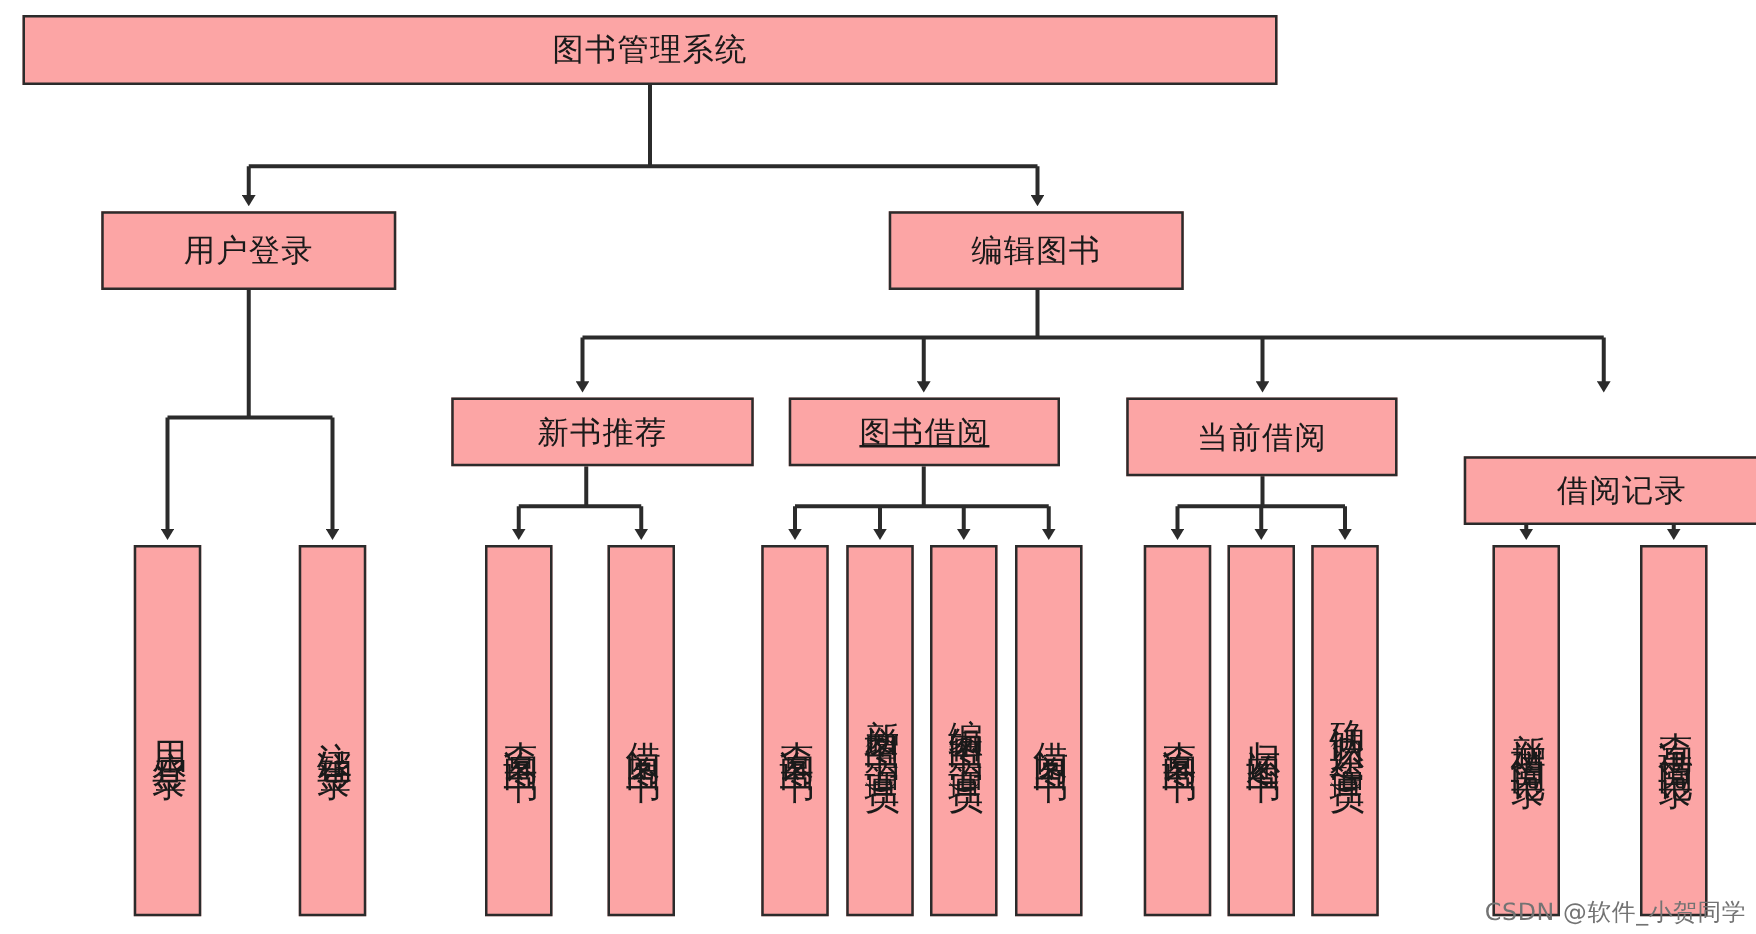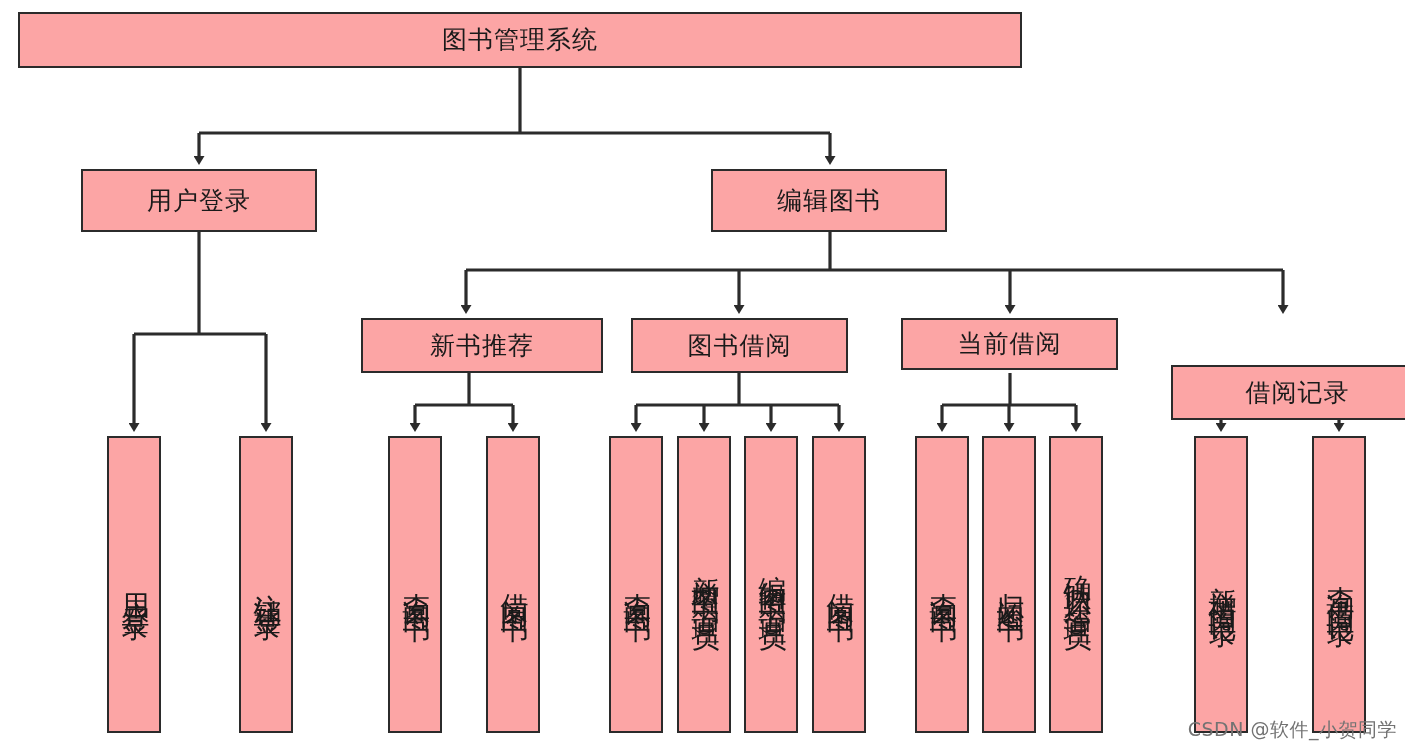--- a/index.html
+++ b/index.html
@@ -129,25 +129,25 @@
   </div>
 
   <div class="node horiz" id="n-book-manage" style="left:711px;top:169px;width:236px;height:63px;">
     <span class="lbl">编辑图书</span>
   </div>
 
   <div class="node horiz" id="n-new-book" style="left:361px;top:318px;width:242px;height:55px;">
     <span class="lbl">新书推荐</span>
   </div>
 
-  <div class="node horiz" id="n-book-borrow" style="left:631px;top:318px;width:217px;height:55px;">
+  <div class="node horiz" id="n-book-borrow" style="left:631px;top:318px;width:217px;height:55px;text-decoration:underline;">
     <span class="lbl">图书借阅</span>
   </div>
 
-  <div class="node horiz" id="n-current-borrow" style="left:901px;top:318px;width:217px;height:52px;">
+  <div class="node horiz" id="n-current-borrow" style="left:901px;top:318px;width:217px;height:63px;">
     <span class="lbl">当前借阅</span>
   </div>
 
   <div class="node horiz" id="n-borrow-record" style="left:1171px;top:318px;width:253px;height:55px;margin-top:47px;">
     <span class="lbl">借阅记录</span>
   </div>
 
   <div class="node vert" style="left:107px;top:436px;width:54px;height:297px;">
     <span class="lbl">用户登录</span>
   </div>

